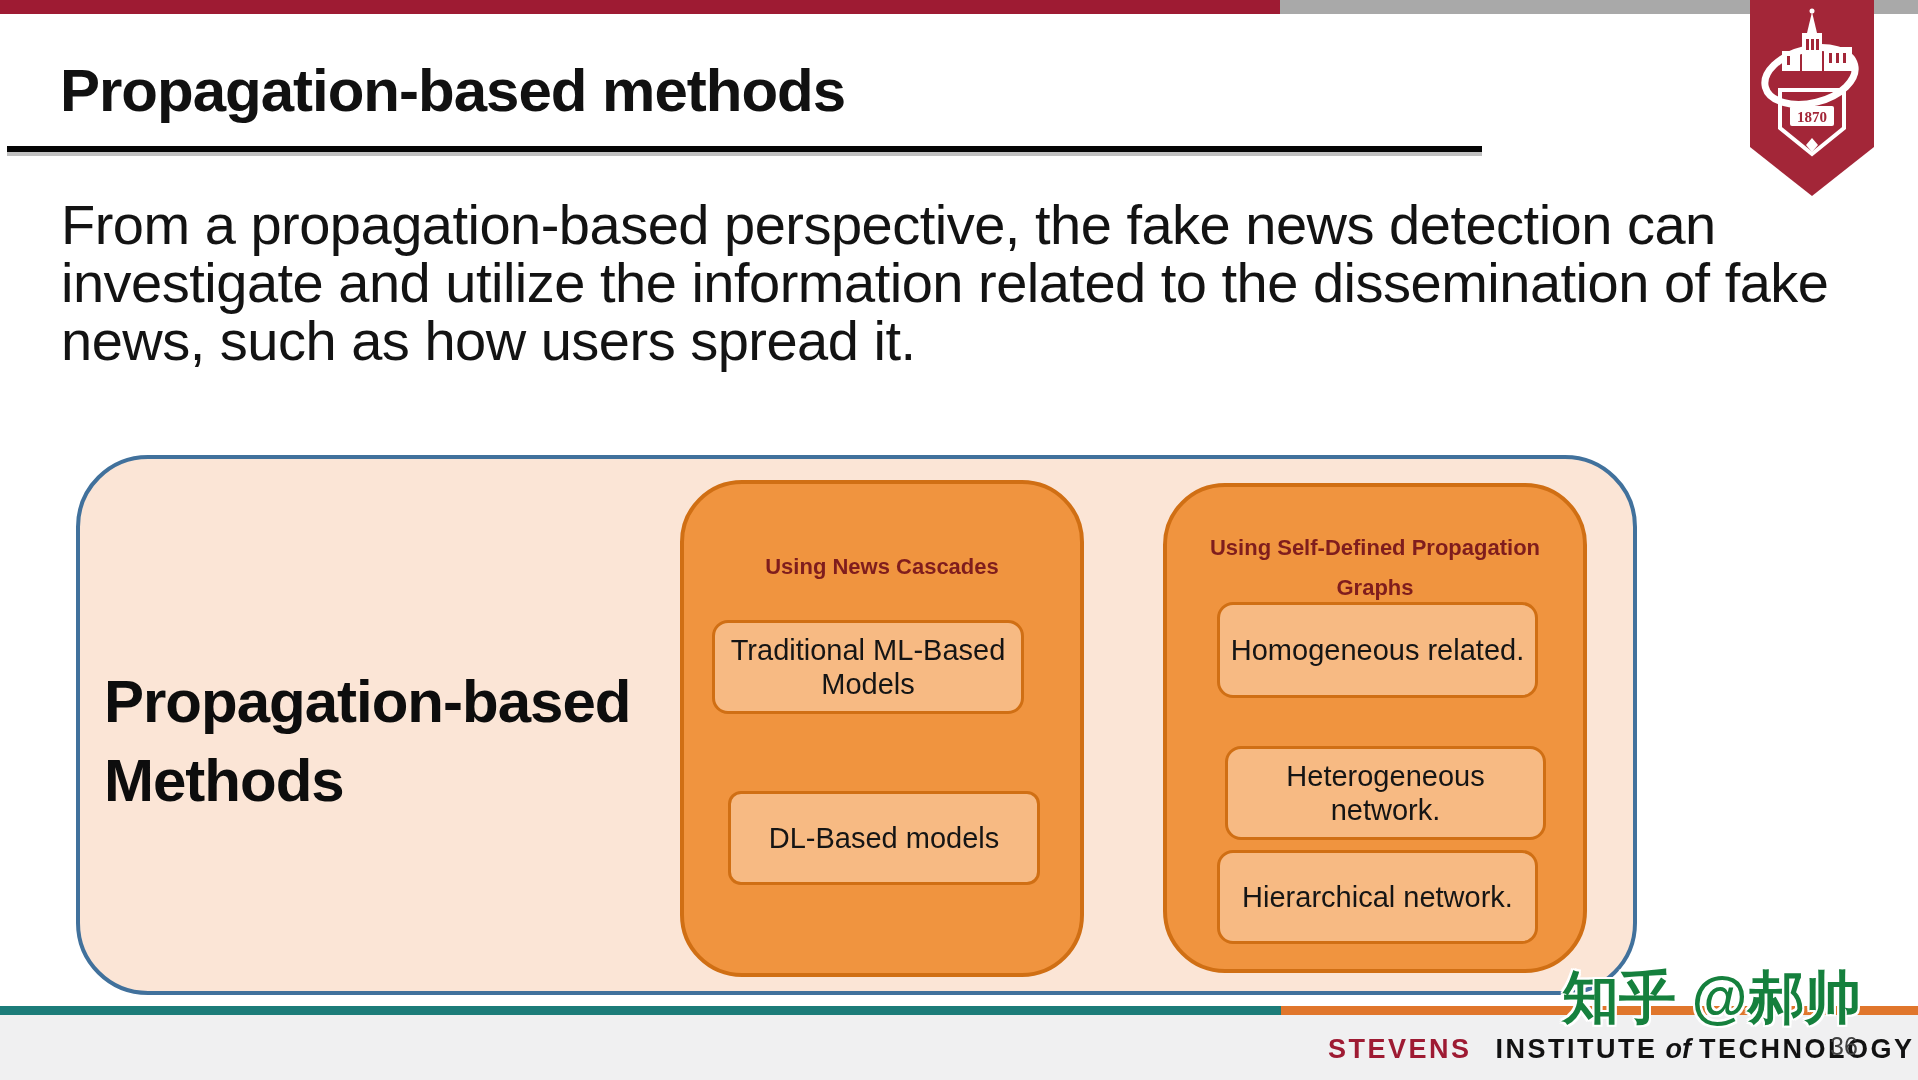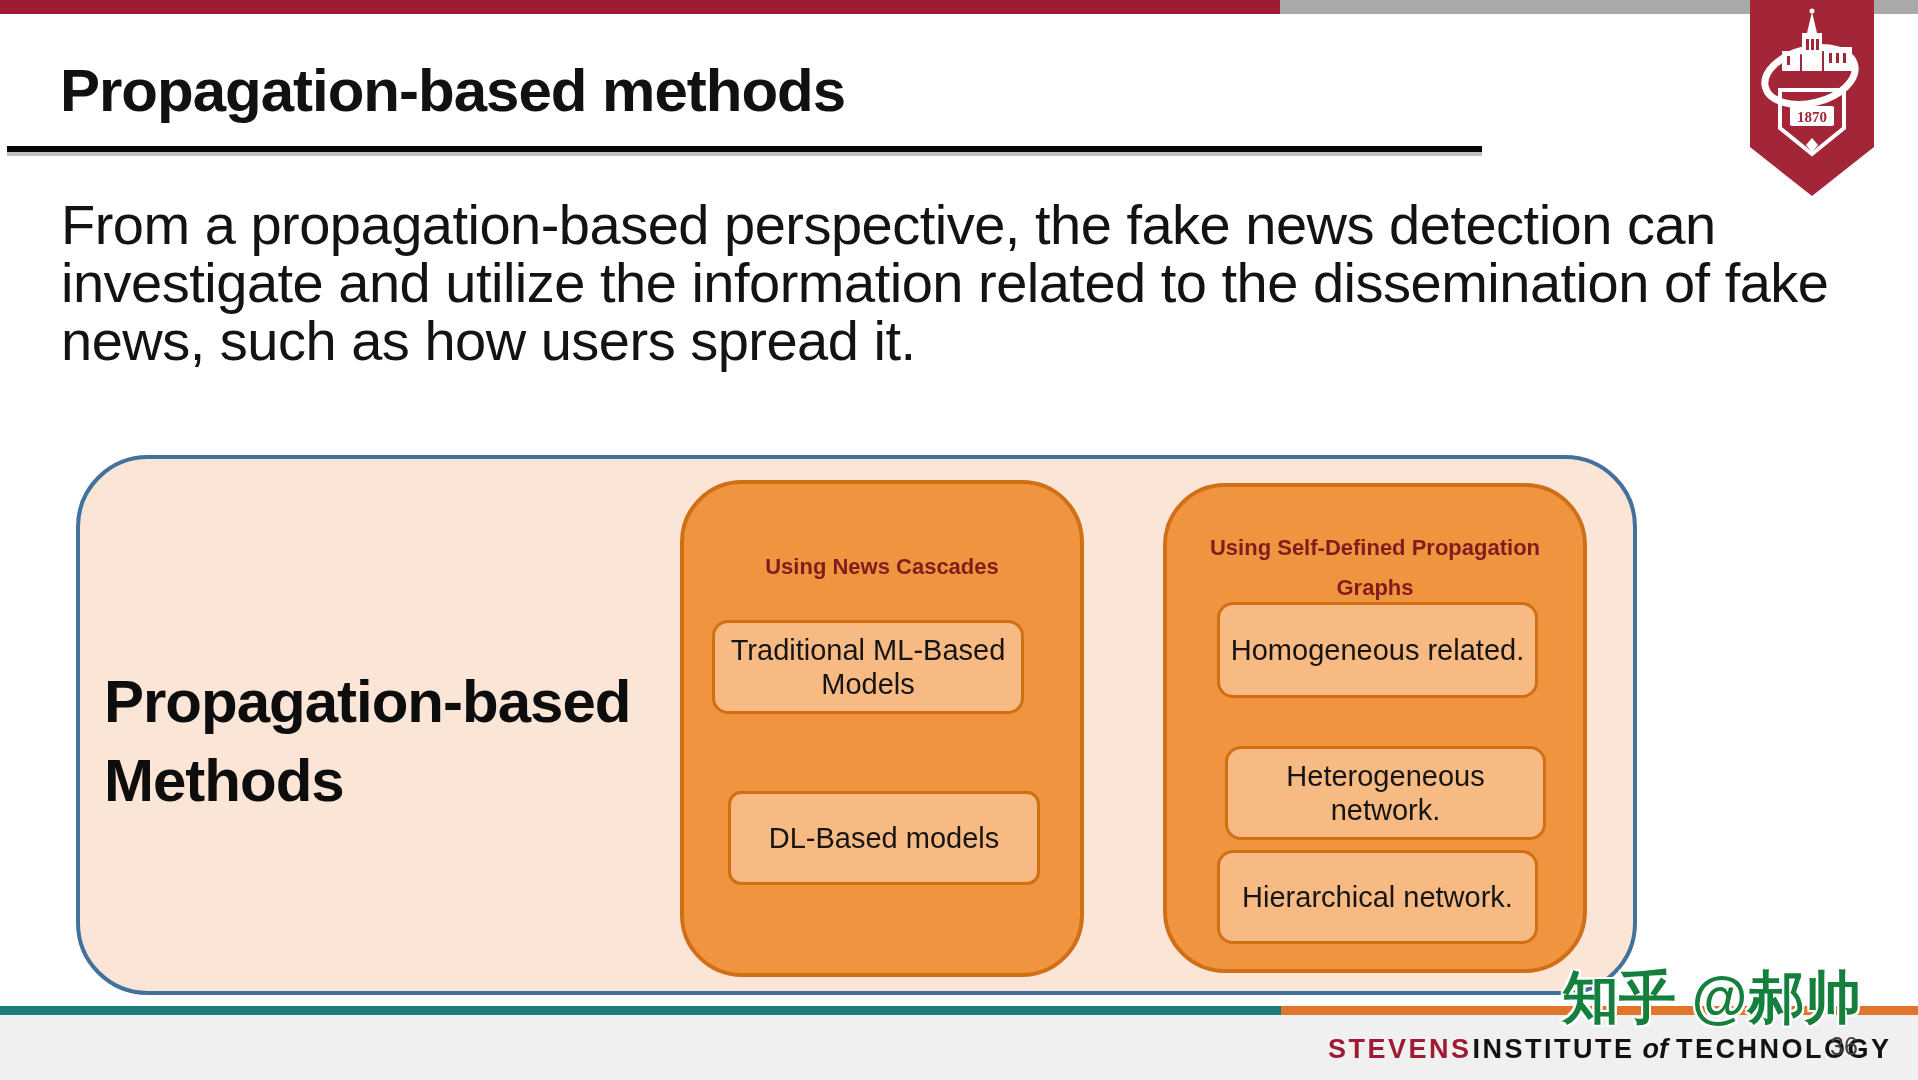--- a/index.html
+++ b/index.html
@@ -68,21 +68,21 @@
   .item-r3{left:1217px;top:850px;width:321px;height:94px;}
 
   
   .bar-teal{left:0;top:1006px;width:1281px;height:9px;background:#1C7C79;}
   .bar-orange{left:1281px;top:1006px;width:637px;height:9px;background:#E0762C;}
   .footer-bg{left:0;top:1015px;width:1918px;height:65px;background:#F0F0F1;}
   .brand{
     left:1328px;top:1034px;font-size:27px;font-weight:bold;
     letter-spacing:2.5px;color:#121212;white-space:nowrap;
   }
-  .brand-stevens{color:#9E1B33;margin-right:1px;}
+  .brand-stevens{color:#9E1B33;margin-right:24px;}
   .brand-institute{margin-right:8px;}
   .brand-of{font-style:italic;margin-right:8px;letter-spacing:0;margin-top:32px;}
   .page-number{left:1830px;top:1032px;font-size:25px;color:#404040;}
 
   
   .watermark{
     left:1562px;top:960px;z-index:9;
     font-size:57px;font-weight:bold;color:#15803d;white-space:nowrap;
     text-shadow:-2px -2px 0 #fff,2px -2px 0 #fff,-2px 2px 0 #fff,2px 2px 0 #fff,
                 0 -2px 0 #fff,0 2px 0 #fff,-2px 0 0 #fff,2px 0 0 #fff;

